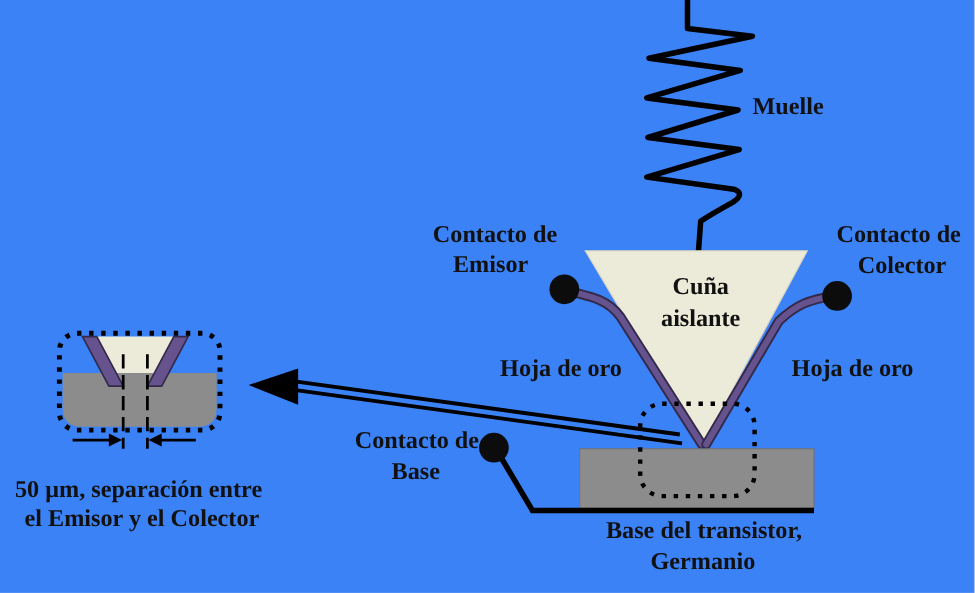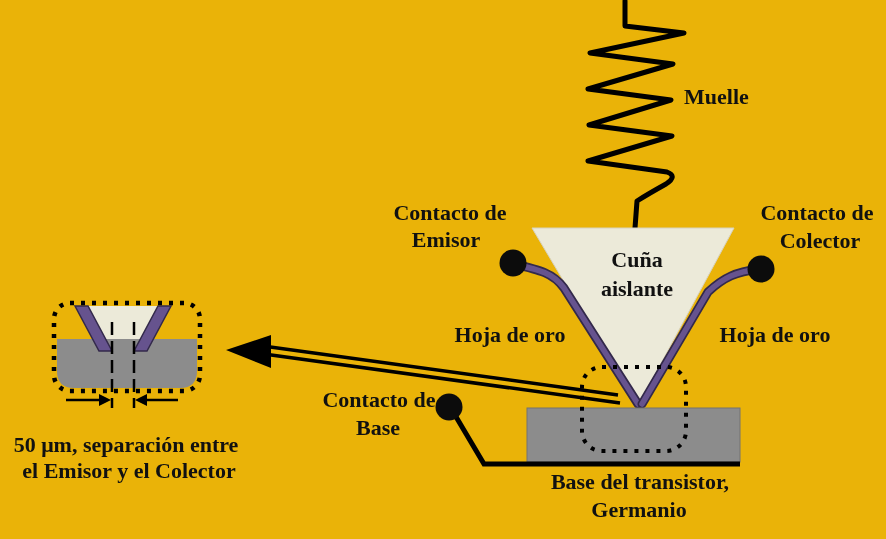--- a/index.html
+++ b/index.html
@@ -1,16 +1,16 @@
 <!DOCTYPE html>
 <html><head>
 <meta charset="utf-8">
 <style>
   html,body{margin:0;padding:0;background:#ffffff;}
-  .stage{position:relative;width:886px;height:539px;background:#eab308;overflow:hidden;}
+  .stage{position:relative;width:886px;height:539px;background:#3b82f6;overflow:hidden;}
   svg{position:absolute;left:0;top:0;}
   text{font-family:"Liberation Serif","DejaVu Serif",serif;font-weight:bold;fill:#111111;}
   .lbl{font-size:22px;}
   .lbl-mid{text-anchor:middle;}
 </style>
 </head>
 <body>
 
 <div class="stage">
 <svg width="886" height="539" viewBox="0 0 886 539" xmlns="http://www.w3.org/2000/svg">

